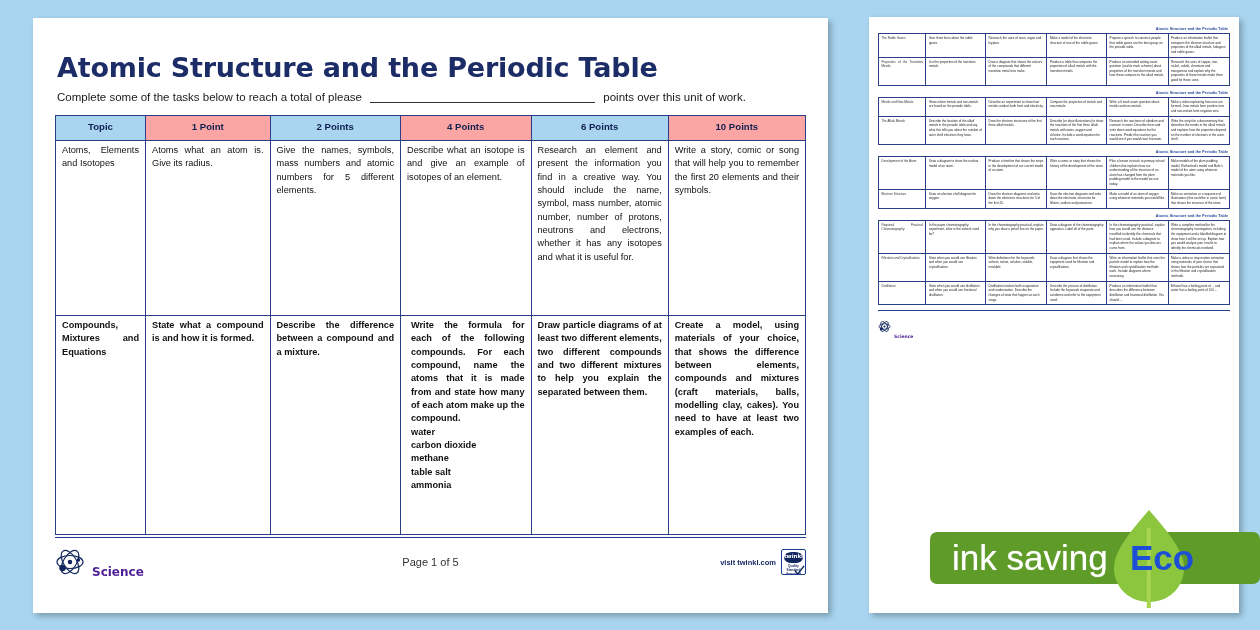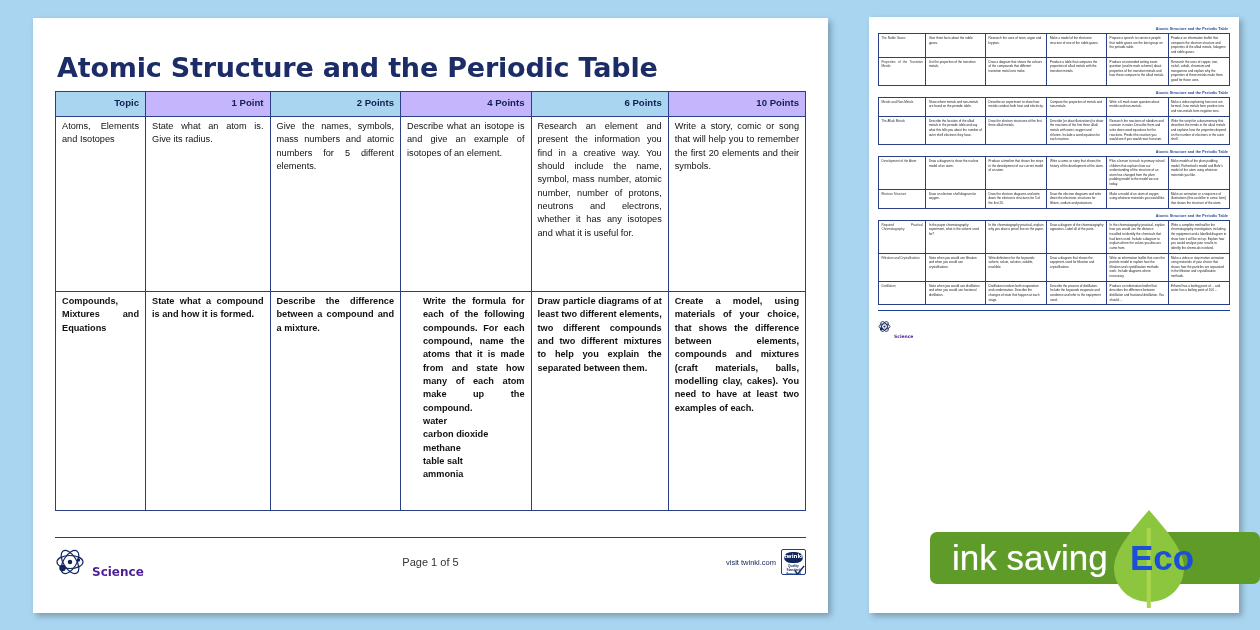--- a/index.html
+++ b/index.html
@@ -44,55 +44,55 @@
     font-size:9.2px;
     color:#111;
   }
   table.tasks th, table.tasks td{
     border:1.2px solid #2b3f86;
     vertical-align:top;
     padding:3px 6px;
     line-height:1.45;
   }
   table.tasks th{
-    text-align:right;
+    text-align:center;
     font-size:9.6px;
     font-weight:bold;
     color:#10204f;
     padding:4px 6px;
     height:16px;
   }
   .hblue{background:#a9d5f0;}
-  .hgreen{background:#c4b5fd;}
+  .hgreen{background:#fca5a5;}
   td.cell{ text-align:justify; text-justify:inter-word; hyphens:none;}
   td.topic{ text-align:justify; }
   .c0{width:12.0%;}
   .c1{width:16.6%;}
   .c2{width:17.4%;}
   .c3{width:17.4%;}
   .c4{width:18.3%;}
   .c5{width:18.3%;}
   .row1 td{height:168px;}
   .row2 td{height:212px;font-weight:bold;}
-  .cell p{margin:0 0 0 16px;}
+  .cell p{margin:0 0 0 4px;}
   .cell p + p{margin-top:0;}
   .listline{margin-top:9px;}
 
   
   .footer{
     position:absolute;left:22px;right:22px;bottom:34px;
     border-top:1.6px solid #1c3f94;
     padding-top:7px;
     display:flex;align-items:center;
   }
   .foot-left{display:flex;align-items:center;gap:7px;width:33%;}
   .foot-mid{width:34%;text-align:center;font-size:11px;color:#333;}
   .foot-right{width:33%;display:flex;align-items:center;justify-content:flex-end;gap:5px;}
   .sci-label{font-size:12px;font-weight:bold;color:#4c1d95;font-family:"DejaVu Sans",sans-serif;margin-top:20px;}
-  .visit{font-size:7.5px;font-weight:normal;color:#12265e;}
+  .visit{font-size:7.5px;font-weight:bold;color:#12265e;}
   .twinkl-badge{
     width:23px;height:24px;border:1px solid #1c3f94;border-radius:2px;
     background:#fff;position:relative;overflow:hidden;
   }
   .twinkl-badge .tb-top{
     position:absolute;left:2px;top:2px;right:2px;height:11px;
     background:#12265e;border-radius:45%/55%;
   }
   .twinkl-badge .tb-txt{
     position:absolute;left:0;right:0;top:3px;text-align:center;
@@ -170,20 +170,25 @@
   }
 </style>
 </head>
 <body>
 
 <div class="stage">
 
   <div class="page-main">
     <div class="page-inner">
       <div class="doc-title">Atomic Structure and the Periodic Table</div>
+      <div class="doc-sub">
+        <span>Complete some of the tasks below to reach a total of please</span>
+        <span class="blankline"></span>
+        <span>points over this unit of work.</span>
+      </div>
 
       <table class="tasks">
         <colgroup>
           <col class="c0">
             <col class="c1">
             <col class="c2">
             <col class="c3">
             <col class="c4">
             <col class="c5">
         </colgroup>
@@ -193,21 +198,21 @@
             <th class="hgreen">1 Point</th>
             <th class="hblue">2 Points</th>
             <th class="hgreen">4 Points</th>
             <th class="hblue">6 Points</th>
             <th class="hgreen">10 Points</th>
           </tr>
         </thead>
         <tbody>
           <tr class="row1">
             <td class="topic">Atoms, Elements and Isotopes</td>
-            <td class="cell">State what an atom is. Give its radius.</td>
+            <td class="cell">Atoms what an atom is. Give its radius.</td>
             <td class="cell">Give the names, symbols, mass numbers and atomic numbers for 5 different elements.</td>
             <td class="cell">Describe what an isotope is and give an example of isotopes of an element.</td>
             <td class="cell">Research an element and present the information you find in a creative way. You should include the name, symbol, mass number, atomic number, number of protons, neutrons and electrons, whether it has any isotopes and what it is useful for.</td>
             <td class="cell">Write a story, comic or song that will help you to remember the first 20 elements and their symbols.</td>
           </tr>
           <tr class="row2">
             <td class="topic">Compounds, Mixtures and Equations</td>
             <td class="cell">State what a compound is and how it is formed.</td>
             <td class="cell">Describe the difference between a compound and a mixture.</td>
             <td class="cell">

